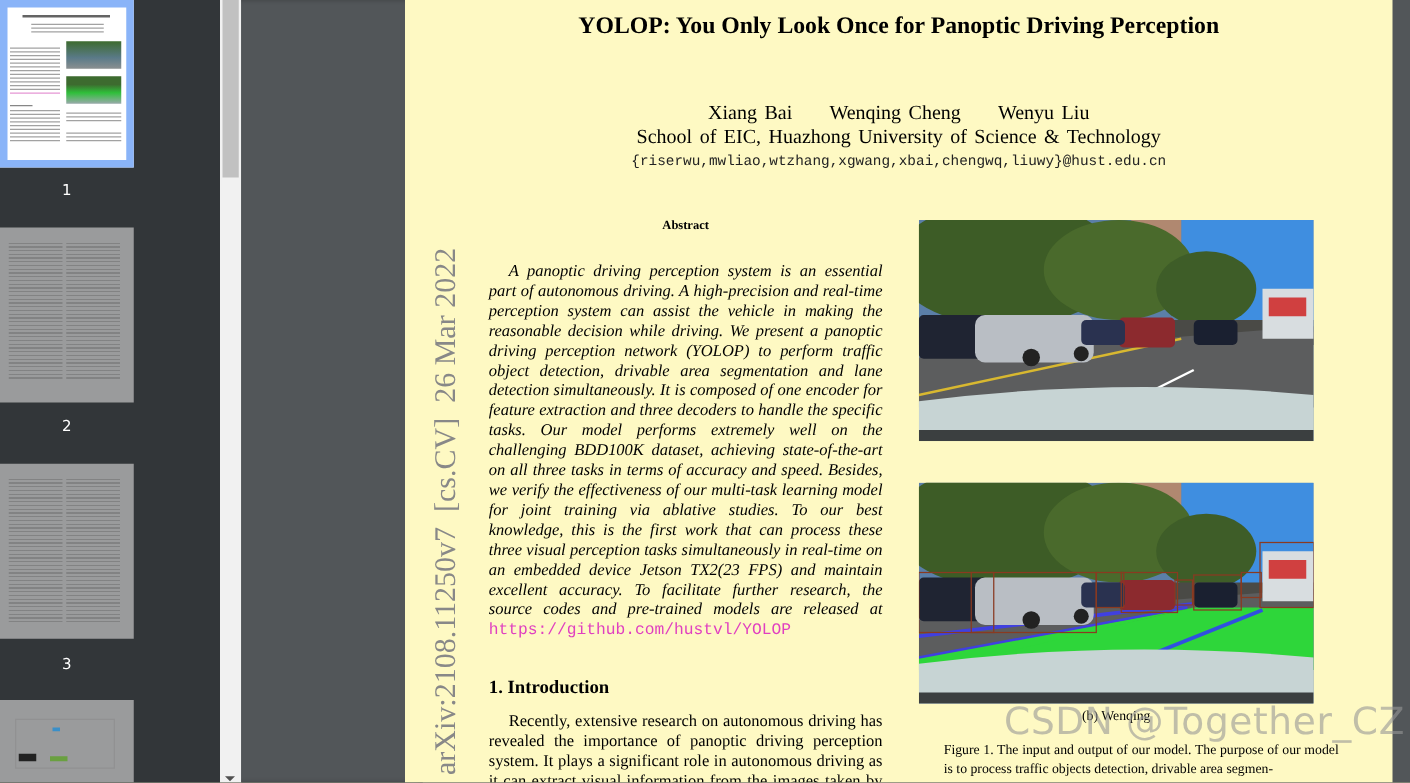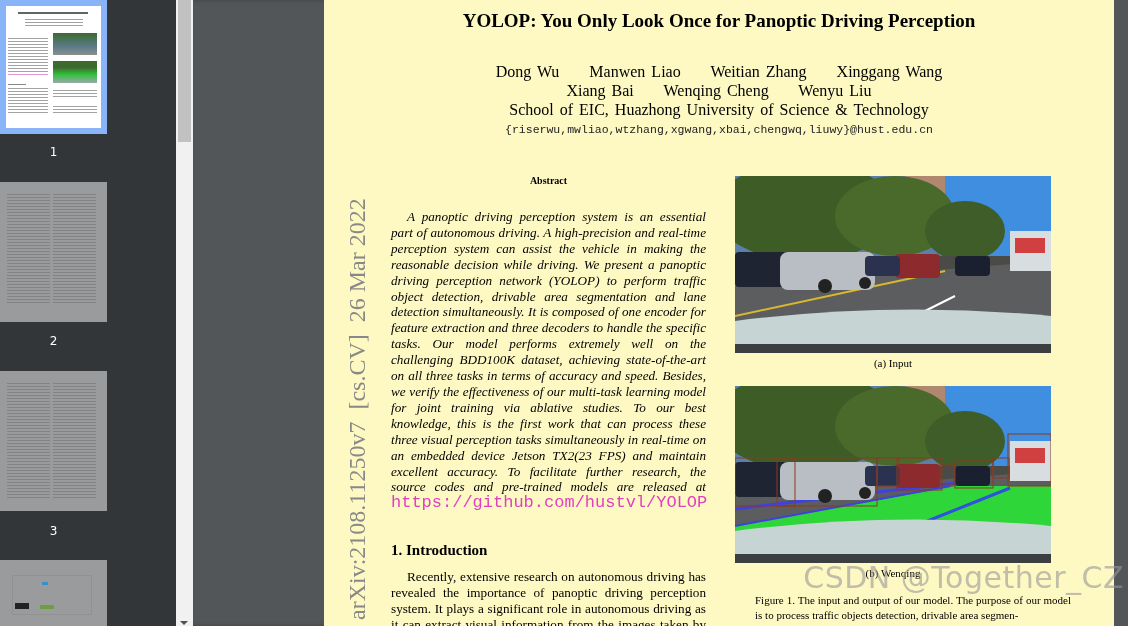--- a/index.html
+++ b/index.html
@@ -24,21 +24,21 @@
   
   .page { position: absolute; left: 324px; top: 0; width: 790px; height: 626px; background: #fef9c3; overflow: hidden; color: #000; }
   .title { position: absolute; left: 0; width: 790px; top: 10px; text-align: center; font-weight: bold; font-size: 19px; }
   .authors { position: absolute; left: 0; width: 790px; text-align: center; font-size: 16px; word-spacing: 2px; }
   .emails { position: absolute; left: 0; width: 790px; top: 123px; text-align: center; font-family: "Liberation Mono", monospace; font-size: 11.5px; color: #222; }
 
   .arxiv { position: absolute; left: 20px; top: 620px; transform-origin: 0 0; transform: rotate(-90deg); white-space: nowrap; font-size: 24px; color: #888; }
 
   .abs-head { position: absolute; left: 57px; width: 335px; top: 175px; text-align: center; font-weight: bold; font-size: 10px; }
   .abs-body { position: absolute; left: 67px; width: 315px; top: 209px; font-style: italic; font-size: 13.2px; line-height: 15.9px; text-align: justify; text-indent: 16px; }
-  .link { font-family: "Liberation Mono", monospace; font-style: normal; color: #e040c0; font-size: 17px; }
+  .link { font-family: "Liberation Mono", monospace; font-style: normal; color: #e040c0; font-size: 13px; }
 
   .intro-head { position: absolute; left: 67px; top: 542px; font-weight: bold; font-size: 15px; }
   .intro-body { position: absolute; left: 67px; width: 315px; top: 569px; font-size: 13.2px; line-height: 15.9px; text-align: justify; text-indent: 16px; }
 
   .fig { position: absolute; left: 411px; width: 316px; height: 177px; overflow: hidden; }
   .fig-a { top: 176px; }
   .fig-b { top: 386px; }
   .caption { position: absolute; left: 411px; width: 316px; text-align: center; font-size: 11px; }
   .fig-caption { position: absolute; left: 411px; width: 316px; top: 593px; font-size: 11px; line-height: 14.5px; text-align: justify; margin-left: 20px; }
 
@@ -109,21 +109,20 @@
 
 <div class="side-scroll">
   <div class="side-thumb"></div>
   <div class="scroll-arrow"></div>
 </div>
 
 <div class="viewer-bg"></div>
 
 <div class="page">
   <div class="title">YOLOP: You Only Look Once for Panoptic Driving Perception</div>
-  <div class="authors" style="top:63px;white-space:pre;">Dong Wu     Manwen Liao     Weitian Zhang     Xinggang Wang</div>
   <div class="authors" style="top:82px;white-space:pre;">Xiang Bai     Wenqing Cheng     Wenyu Liu</div>
   <div class="authors" style="top:101px;">School of EIC, Huazhong University of Science &amp; Technology</div>
   <div class="emails">{riserwu,mwliao,wtzhang,xgwang,xbai,chengwq,liuwy}@hust.edu.cn</div>
 
   <div class="arxiv" style="white-space:pre;">arXiv:2108.11250v7  [cs.CV]  26 Mar 2022</div>
 
   <div class="abs-head">Abstract</div>
   <div class="abs-body"><span>A panoptic driving perception system is an essential part of autonomous driving. A high-precision and real-time perception system can assist the vehicle in making the reasonable decision while driving. We present a panoptic driving perception network (YOLOP) to perform traffic object detection, drivable area segmentation and lane detection simultaneously. It is composed of one encoder for feature extraction and three decoders to handle the specific tasks. Our model performs extremely well on the challenging BDD100K dataset, achieving state-of-the-art on all three tasks in terms of accuracy and speed. Besides, we verify the effectiveness of our multi-task learning model for joint training via ablative studies. To our best knowledge, this is the first work that can process these three visual perception tasks simultaneously in real-time on an embedded device Jetson TX2(23 FPS) and maintain excellent accuracy. To facilitate further research, the source codes and pre-trained models are released at </span><span class="link">https://github.com/hustvl/YOLOP</span></div>
 
   <div class="intro-head">1. Introduction</div>
@@ -147,21 +146,20 @@
         <circle cx="130" cy="107" r="6" fill="#222"></circle>
       <rect x="160" y="78" width="45" height="24" rx="4" fill="#8c2a2e"></rect>
       <rect x="130" y="80" width="35" height="20" rx="4" fill="#2a3250"></rect>
       <rect x="220" y="80" width="35" height="20" rx="4" fill="#1a2030"></rect>
       <rect x="275" y="55" width="41" height="40" fill="#d8dde0"></rect>
       <rect x="280" y="62" width="30" height="15" fill="#d04040"></rect>
       <path d="M0,145 Q158,125 316,140 L316,177 L0,177 Z" fill="#c7d4d4"></path>
       <rect x="0" y="168" width="316" height="9" fill="#3b3f40"></rect>
     </svg>
   </div>
-  <div class="caption" style="top:357px;">(a) Input</div>
 
   <div class="fig fig-b">
     <svg width="316" height="177" viewBox="0 0 316 177">
       <rect width="316" height="177" fill="#5b7fa8"></rect>
       <rect x="210" y="0" width="106" height="90" fill="#3f8ee0"></rect>
       <rect x="170" y="0" width="40" height="40" fill="#b08870"></rect>
       <ellipse cx="70" cy="35" rx="90" ry="50" fill="#3d5c26"></ellipse>
       <ellipse cx="160" cy="40" rx="60" ry="40" fill="#4a6a2c"></ellipse>
       <ellipse cx="230" cy="55" rx="40" ry="30" fill="#3e5d28"></ellipse>
       <rect x="0" y="80" width="316" height="20" fill="#4a4a46"></rect>

